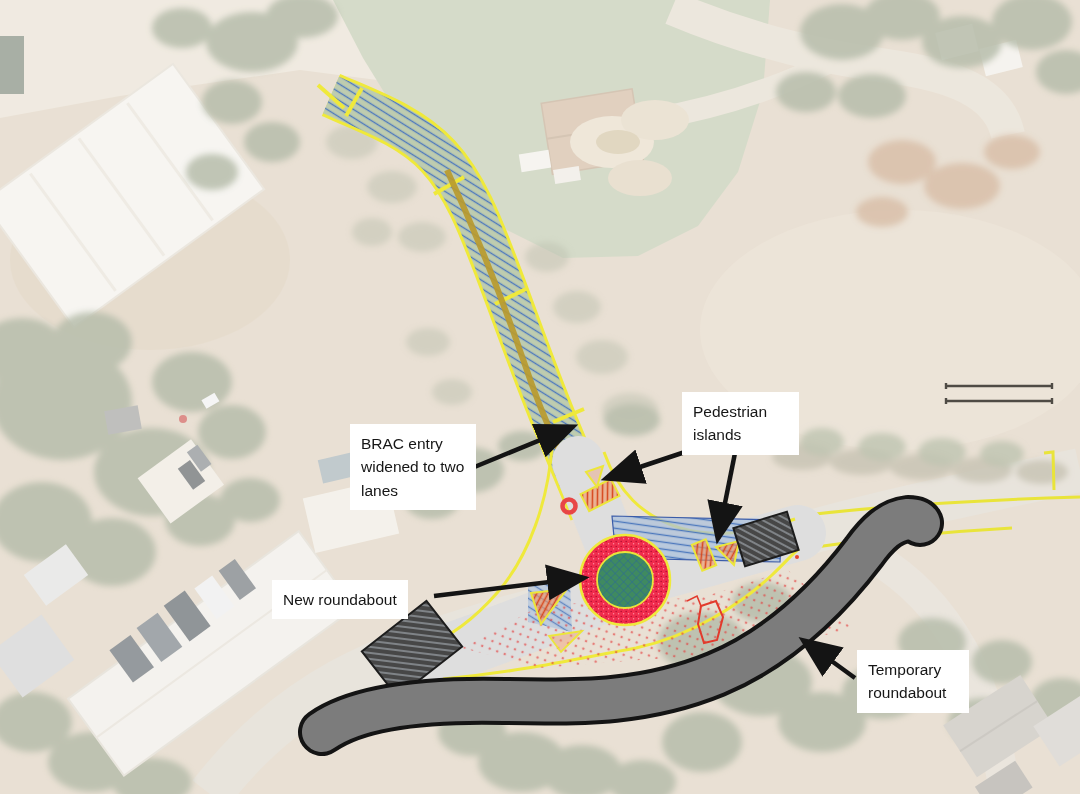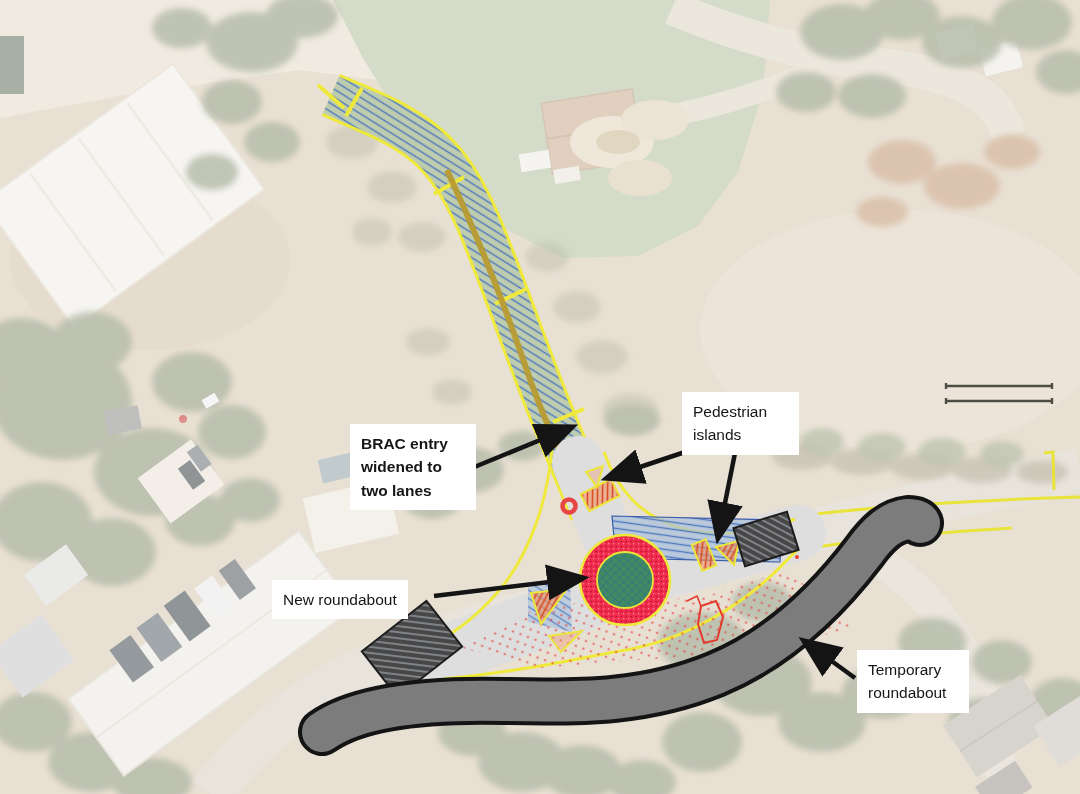--- a/index.html
+++ b/index.html
@@ -274,20 +274,20 @@
     <g stroke="#141414" stroke-width="4.5">
       <line x1="472" y1="468" x2="572" y2="427" marker-end="url(#ah)"></line>
       <line x1="688" y1="451" x2="607" y2="478" marker-end="url(#ah)"></line>
       <line x1="735" y1="453" x2="718" y2="538" marker-end="url(#ah)"></line>
       <line x1="434" y1="596" x2="583" y2="578" marker-end="url(#ah)"></line>
       <line x1="855" y1="678" x2="804" y2="641" marker-end="url(#ah)"></line>
     </g>
   </g>
 </svg>
 
-<div class="callout narrow" style="left:350px;top:424px;width:104px;font-weight:bold;">BRAC entry widened to two lanes</div>
+<div class="callout narrow" style="left:350px;top:424px;width:104px;">BRAC entry widened to two lanes</div>
 
 <div class="callout" style="left:682px;top:392px;width:95px;">Pedestrian islands</div>
 
 <div class="callout" style="left:272px;top:580px;">New roundabout</div>
 
 <div class="callout" style="left:857px;top:650px;width:90px;">Temporary roundabout</div>
 </div>
 
 </body></html>

